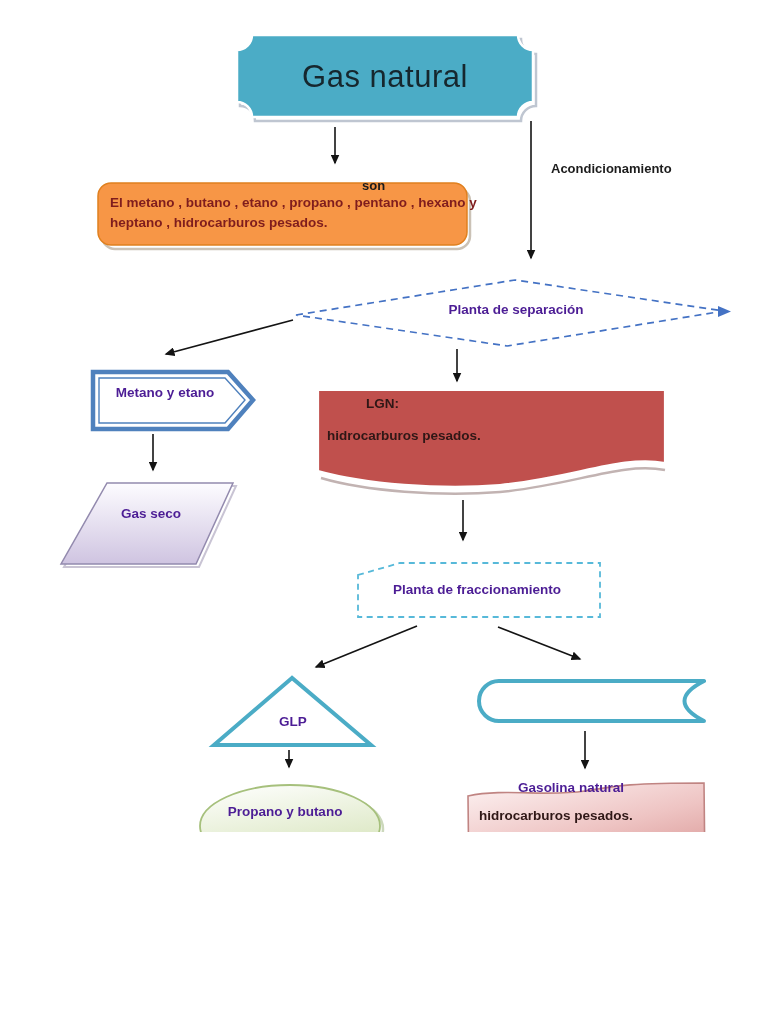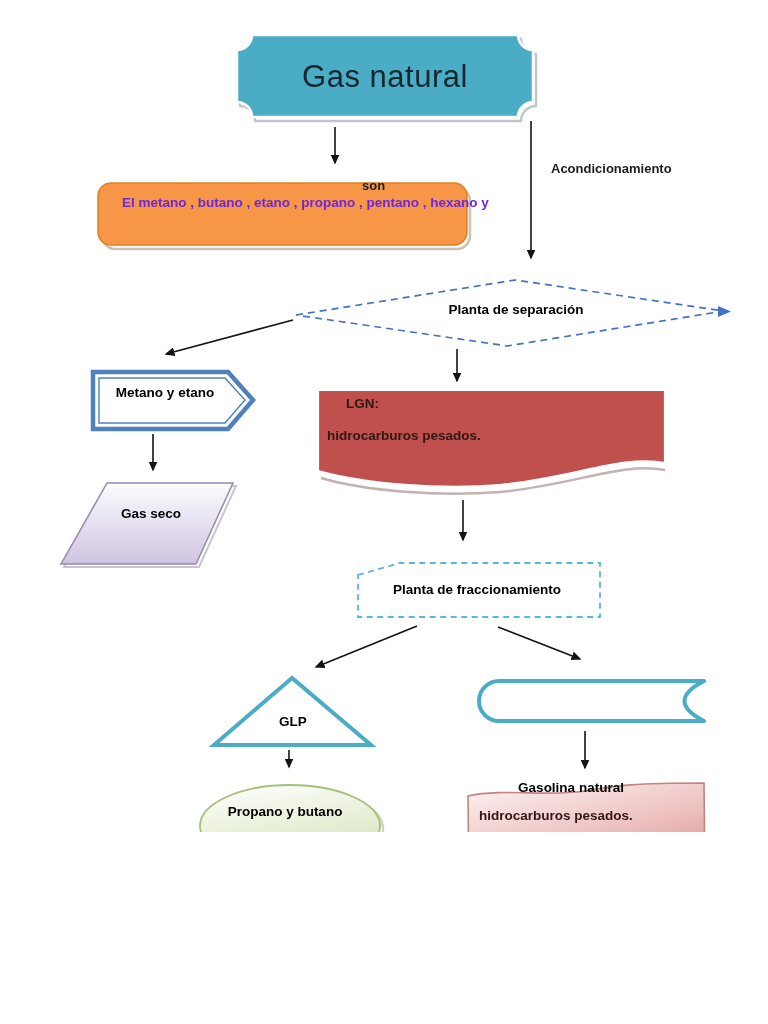--- a/index.html
+++ b/index.html
@@ -1,25 +1,25 @@
 <!DOCTYPE html>
 <html><head>
 <meta charset="utf-8">
 <style>
   html,body{margin:0;padding:0;background:#ffffff;}
   .canvas{position:relative;width:768px;height:832px;background:#ffffff;overflow:hidden;
           font-family:"Liberation Sans", sans-serif;}
   svg{position:absolute;left:0;top:0;}
-  .lbl{position:absolute;font-weight:bold;font-size:13.5px;color:#000000;white-space:nowrap;}
+  .lbl{position:absolute;font-weight:bold;font-size:13.5px;color:#4c1d95;white-space:nowrap;}
   .ctr{transform:translate(-50%,-50%);}
   .title-lbl{position:absolute;font-size:31px;font-weight:400;color:#16272e;white-space:nowrap;
              transform:translate(-50%,-50%);letter-spacing:.5px;}
   .edge-lbl{position:absolute;font-weight:bold;font-size:13px;color:#1c1c1c;white-space:nowrap;}
   .multiline{line-height:20px;}
-  .dark-brown{color:#6d28d9;margin-left:12px;}
+  .dark-brown{color:#7f1d1d;}
   .dark-maroon{color:#2f1716;}
 </style>
 </head>
 <body>
 
 <div class="canvas">
 
   <svg width="768" height="1024" viewBox="0 0 768 1024">
     <defs>
       <marker id="arr" markerWidth="11" markerHeight="9" refX="8.5" refY="4.5" orient="auto" markerUnits="userSpaceOnUse">
@@ -98,29 +98,30 @@
   </svg>
 
   <div class="title-lbl" style="left:385px;top:77px;">Gas natural</div>
 
   <div class="edge-lbl" style="left:362px;top:134px;margin-top:44px;">son</div>
 
   <div class="edge-lbl" style="left:551px;top:161px;">Acondicionamiento</div>
 
   <div class="lbl multiline dark-brown" style="left:110px;top:193px;">
     <div>El metano , butano , etano , propano , pentano , hexano y</div>
+    <div>heptano , hidrocarburos pesados.</div>
   </div>
 
   <div class="lbl ctr" style="left:516px;top:309px;">Planta de separación</div>
 
   <div class="lbl ctr" style="left:165px;top:392px;">Metano y etano</div>
 
   <div class="lbl ctr" style="left:151px;top:513px;">Gas seco</div>
 
-  <div class="lbl dark-maroon" style="left:314px;top:396px;padding-left:32px;">LGN:</div>
+  <div class="lbl dark-maroon" style="left:334px;top:396px;padding-left:32px;">LGN:</div>
   <div class="lbl dark-maroon" style="left:327px;top:426px;line-height:19px;">
     <div>hidrocarburos pesados.</div>
   </div>
 
   <div class="lbl ctr" style="left:477px;top:589px;">Planta de fraccionamiento</div>
 
   <div class="lbl ctr" style="left:293px;top:721px;">GLP</div>
 
   <div class="lbl ctr" style="left:571px;top:739px;margin-top:48px;">Gasolina natural</div>
 

